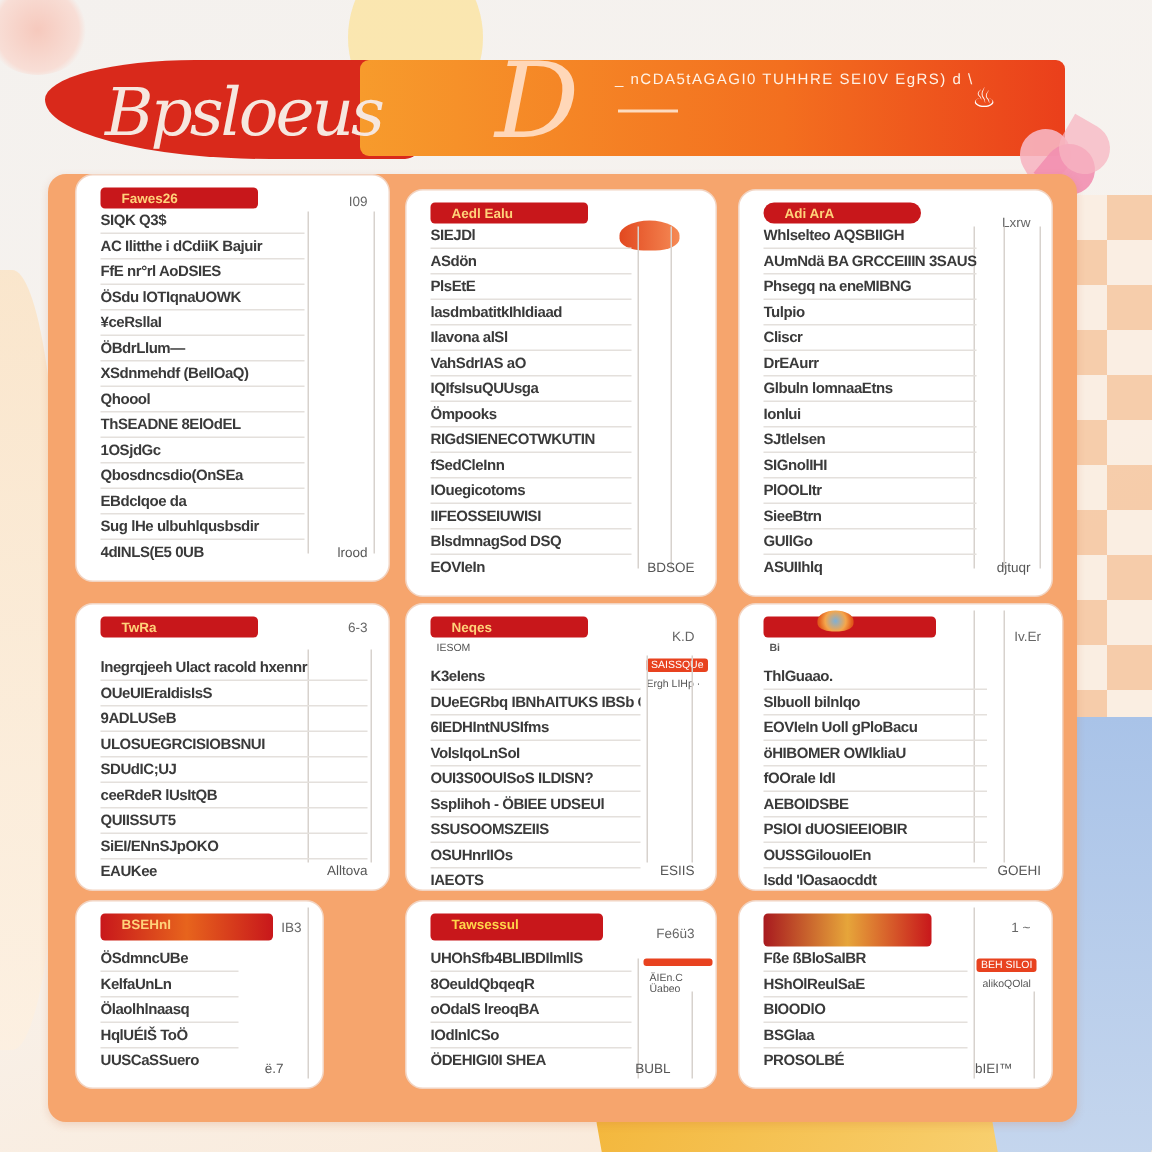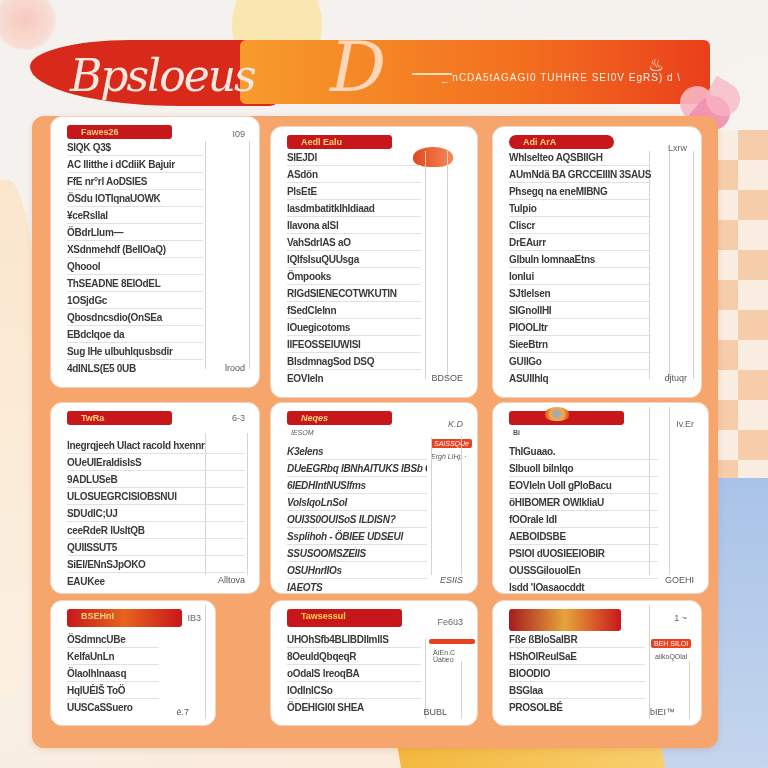--- a/index.html
+++ b/index.html
@@ -24,21 +24,21 @@
 
   .header { position: absolute; left: 30px; top: 40px; width: 680px; height: 66px; }
   .header-red { position: absolute; left: 0; top: 0; width: 250px; height: 66px;
     background: #d9291b; border-radius: 40% 10px 10px 60%; }
   .header-orange { position: absolute; left: 210px; top: 0; width: 470px; height: 64px;
     background: linear-gradient(90deg, #f79b2c 0%, #f36f1f 60%, #ea3f1b 100%); border-radius: 6px; }
   .logo-text { position: absolute; left: 40px; top: 10px; font-family: "DejaVu Serif", serif;
     font-style: italic; font-size: 44px; color: #f6e7df; letter-spacing: -2px; }
   .logo-mark { position: absolute; left: 300px; top: -8px; font-family: "DejaVu Serif", serif;
     font-style: italic; font-size: 70px; color: #ffd7b8; line-height: 1; }
-  .tagline { position: absolute; left: 380px; top: 32px; font-size: 10px; color: #fff2e6; letter-spacing: 1px; white-space: nowrap; margin-left: 32px; }
+  .tagline { position: absolute; left: 380px; top: 8px; font-size: 10px; color: #fff2e6; letter-spacing: 1px; white-space: nowrap; }
   .tagline-sub { position: absolute; left: 382px; top: 33px; width: 40px; height: 2px; background: #fff2e6; opacity: .8; }
   .header-icon { position: absolute; left: 618px; top: 14px; font-size: 18px; color: #fff; }
   .flower { position: absolute; left: 640px; top: 46px; width: 60px; height: 60px; }
   .flower .p { position: absolute; width: 34px; height: 34px; background: #f7b6c2; border-radius: 50% 50% 50% 0; opacity: .9; }
 
   .board { position: absolute; left: 32px; top: 116px; width: 686px; height: 632px;
     background: #f6a56d; border-radius: 12px; box-shadow: 0 2px 6px rgba(200,100,50,.2); }
 
   .card { position: absolute; background: #fff; border-radius: 12px; overflow: hidden;
     border: 1px solid #f2d4c2; }
@@ -169,21 +169,21 @@
     <div class="row">ULOSUEGRCISIOBSNUI</div>
     <div class="row">SDUdIC;UJ</div>
     <div class="row">ceeRdeR lUsItQB</div>
     <div class="row">QUIISSUT5</div>
     <div class="row">SiEI/ENnSJpOKO</div>
     <div class="row last">EAUKee</div>
   </div>
   <div class="price" style="top:172px">Alltova</div>
 </div>
 
-<div class="card" style="left:270px;top:402px;width:208px;height:192px;font-style:italic;">
+<div class="card" style="left:270px;top:402px;width:208px;height:192px;">
   <div class="card-titlebar">Neqes</div>
   <div class="card-corner" style="top:16px">K.D</div>
   <div class="badge-sub" style="left:20px;top:26px">IESOM</div>
   <div class="badge" style="left:160px;top:36px">SAISSQUe</div>
   <div class="badge-sub" style="left:160px;top:50px">Ergh LIHp ·</div>
   <div class="col-line" style="left:160px;top:34px"></div>
   <div class="col-line" style="left:190px;top:34px"></div>
   <div class="rows" style="top:40px;right:50px;">
     <div class="row">K3eIens</div>
     <div class="row">DUeEGRbq IBNhAITUKS IBSb C</div>

